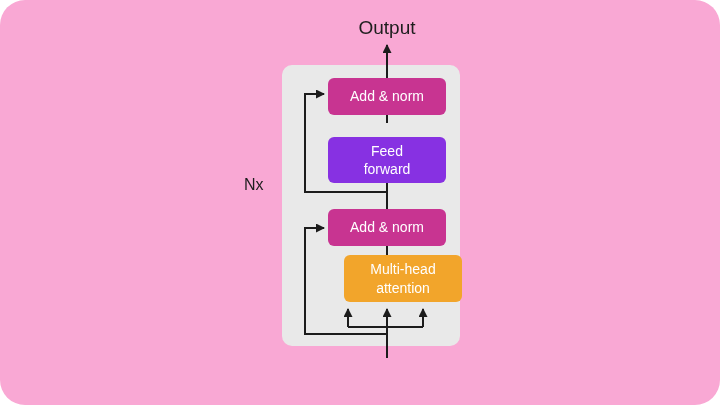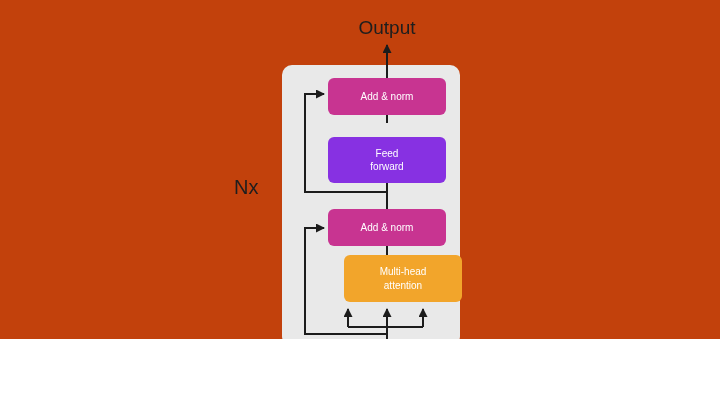--- a/index.html
+++ b/index.html
@@ -4,23 +4,24 @@
 <style>
   * { margin: 0; padding: 0; box-sizing: border-box; }
   html, body { background: #ffffff; }
   body {
     font-family: "Liberation Sans", "DejaVu Sans", sans-serif;
     -webkit-font-smoothing: antialiased;
   }
   .stage {
     position: relative;
     width: 720px;
-    height: 339px;
-    background: #c2410c;
+    height: 405px;
+    background: #f9a8d4;
     overflow: hidden;
+    border-radius: 25px;
   }
   .container-box {
     position: absolute;
     left: 282px;
     top: 65px;
     width: 178px;
     height: 281px;
     border-radius: 10px;
     background: #E9E9E9;
   }
@@ -36,35 +37,35 @@
   .block {
     position: absolute;
     left: 328px;
     width: 118px;
     border-radius: 6px;
     color: #ffffff;
     display: flex;
     align-items: center;
     justify-content: center;
     text-align: center;
-    font-size: 10px;
+    font-size: 14px;
     line-height: 1.32;
     white-space: pre-line;
   }
   .block-addnorm-top    { top: 78px;  height: 37px; background: #C83491; }
   .block-feedforward    { top: 123px; height: 46px; background: #8731E2; margin-top: 14px; }
   .block-addnorm-bottom { top: 209px; height: 37px; background: #C83491; }
   .block-mha            { top: 255px; height: 47px; background: #F2A52B; margin-left: 16px; }
   .text-label {
     position: absolute;
     color: #1E1E1E;
   }
   .output-label { left: 317px; top: 17px;  width: 140px; text-align: center; font-size: 19px; }
   .input-label  { left: 317px; top: 366px; width: 140px; text-align: center; font-size: 19px; }
-  .nx-label     { left: 234px; top: 176px; font-size: 20px; }
+  .nx-label     { left: 244px; top: 176px; font-size: 16px; }
 </style>
 </head>
 <body>
 
 <div class="stage" style="color: rgb(30, 30, 30);">
 
   <div class="text-label output-label" style="color: rgb(30, 30, 30);">Output</div>
 
   <div class="container-box" style="background: rgb(233, 233, 233);"></div>
 

